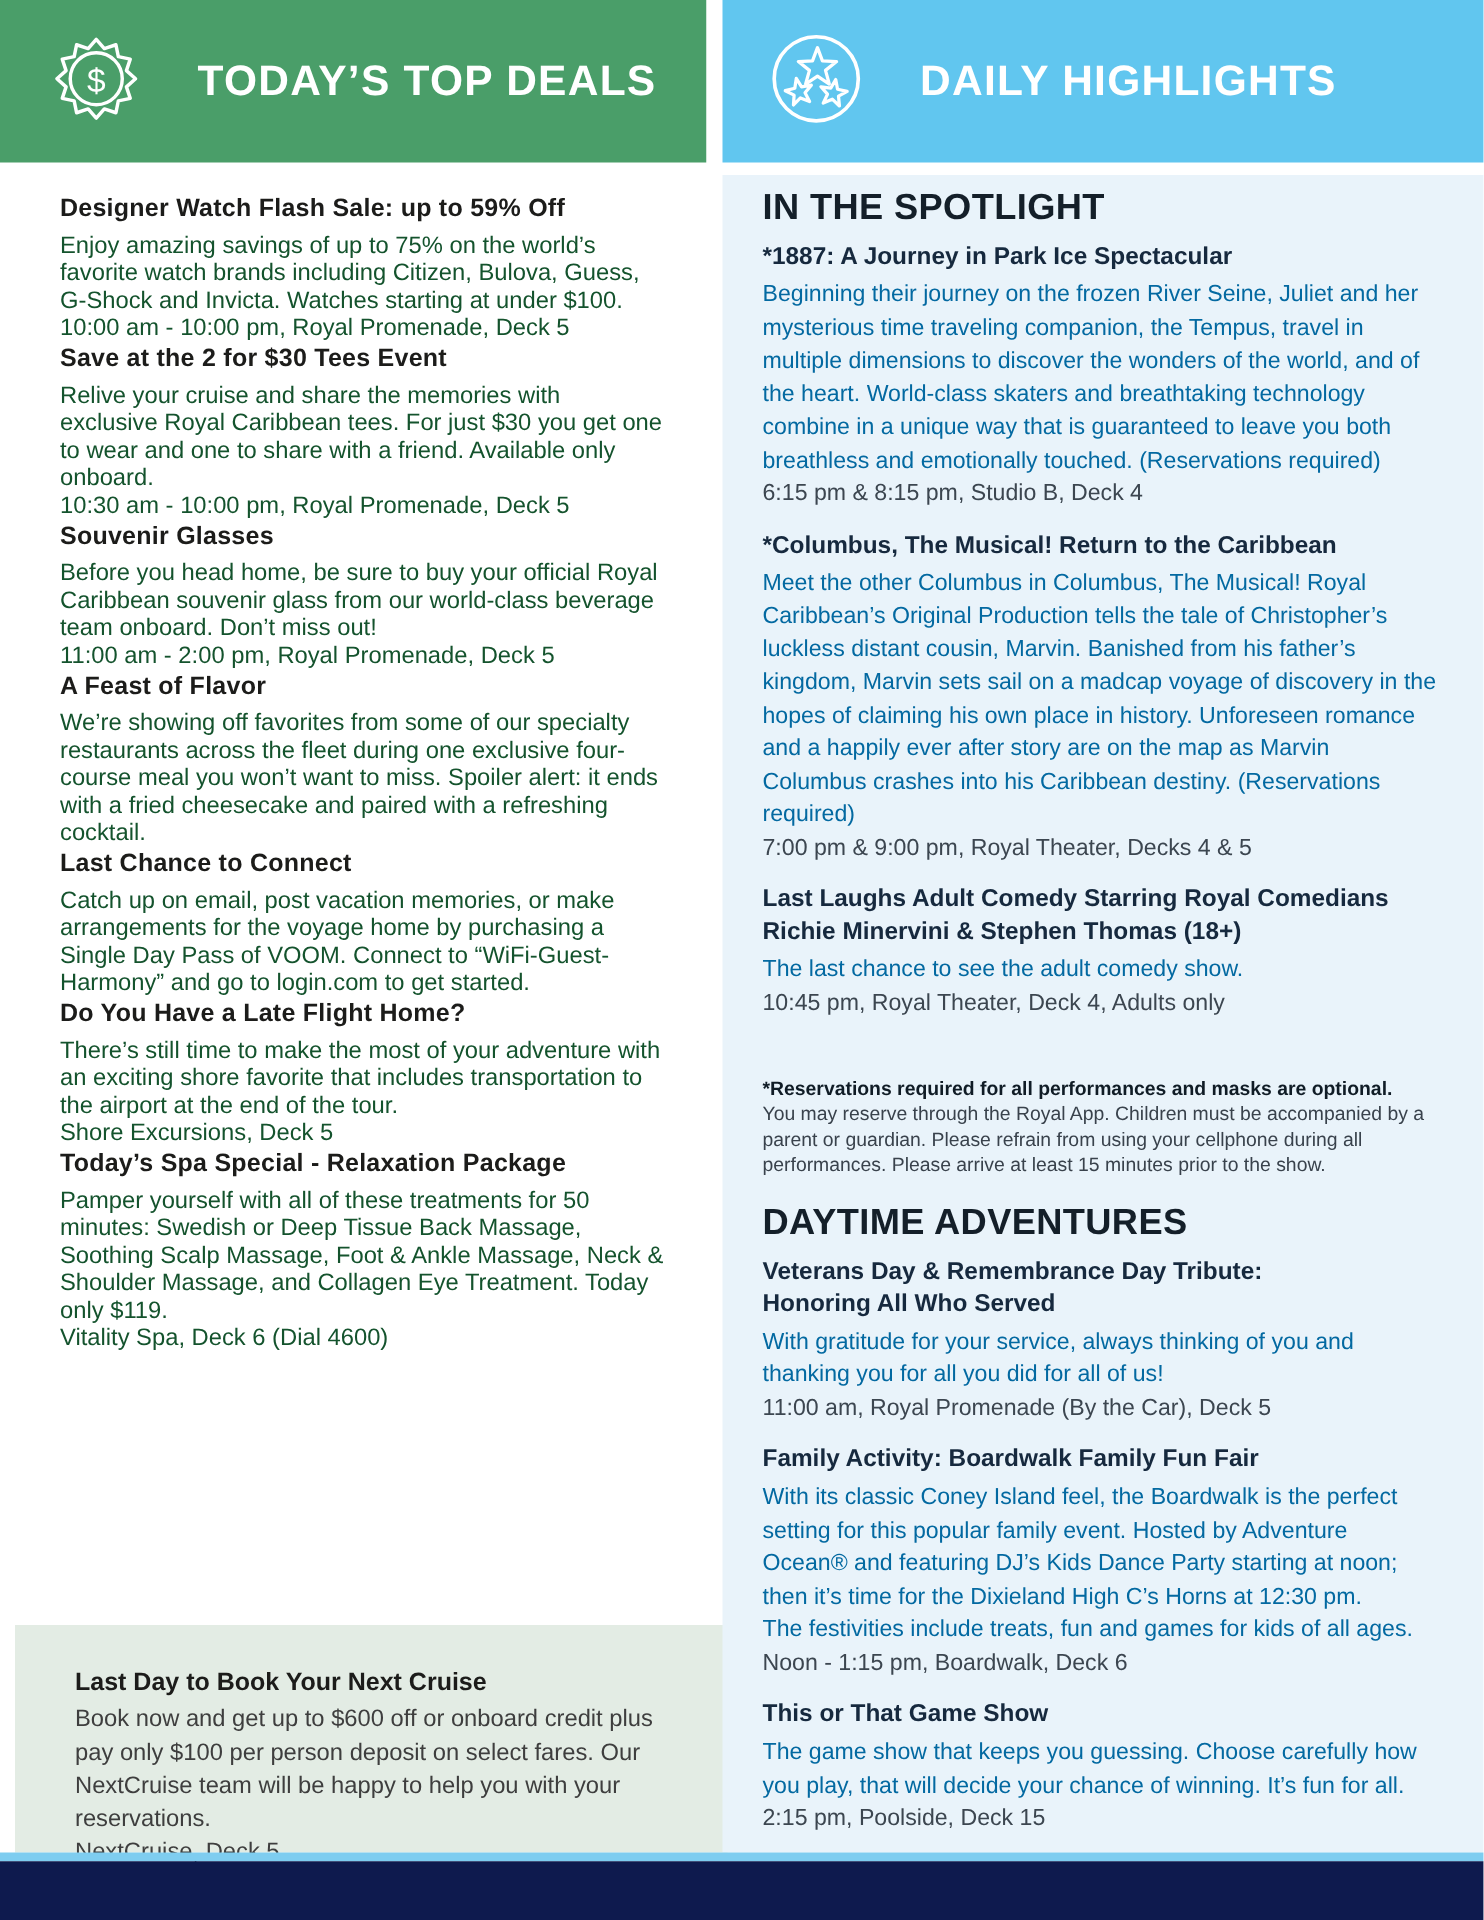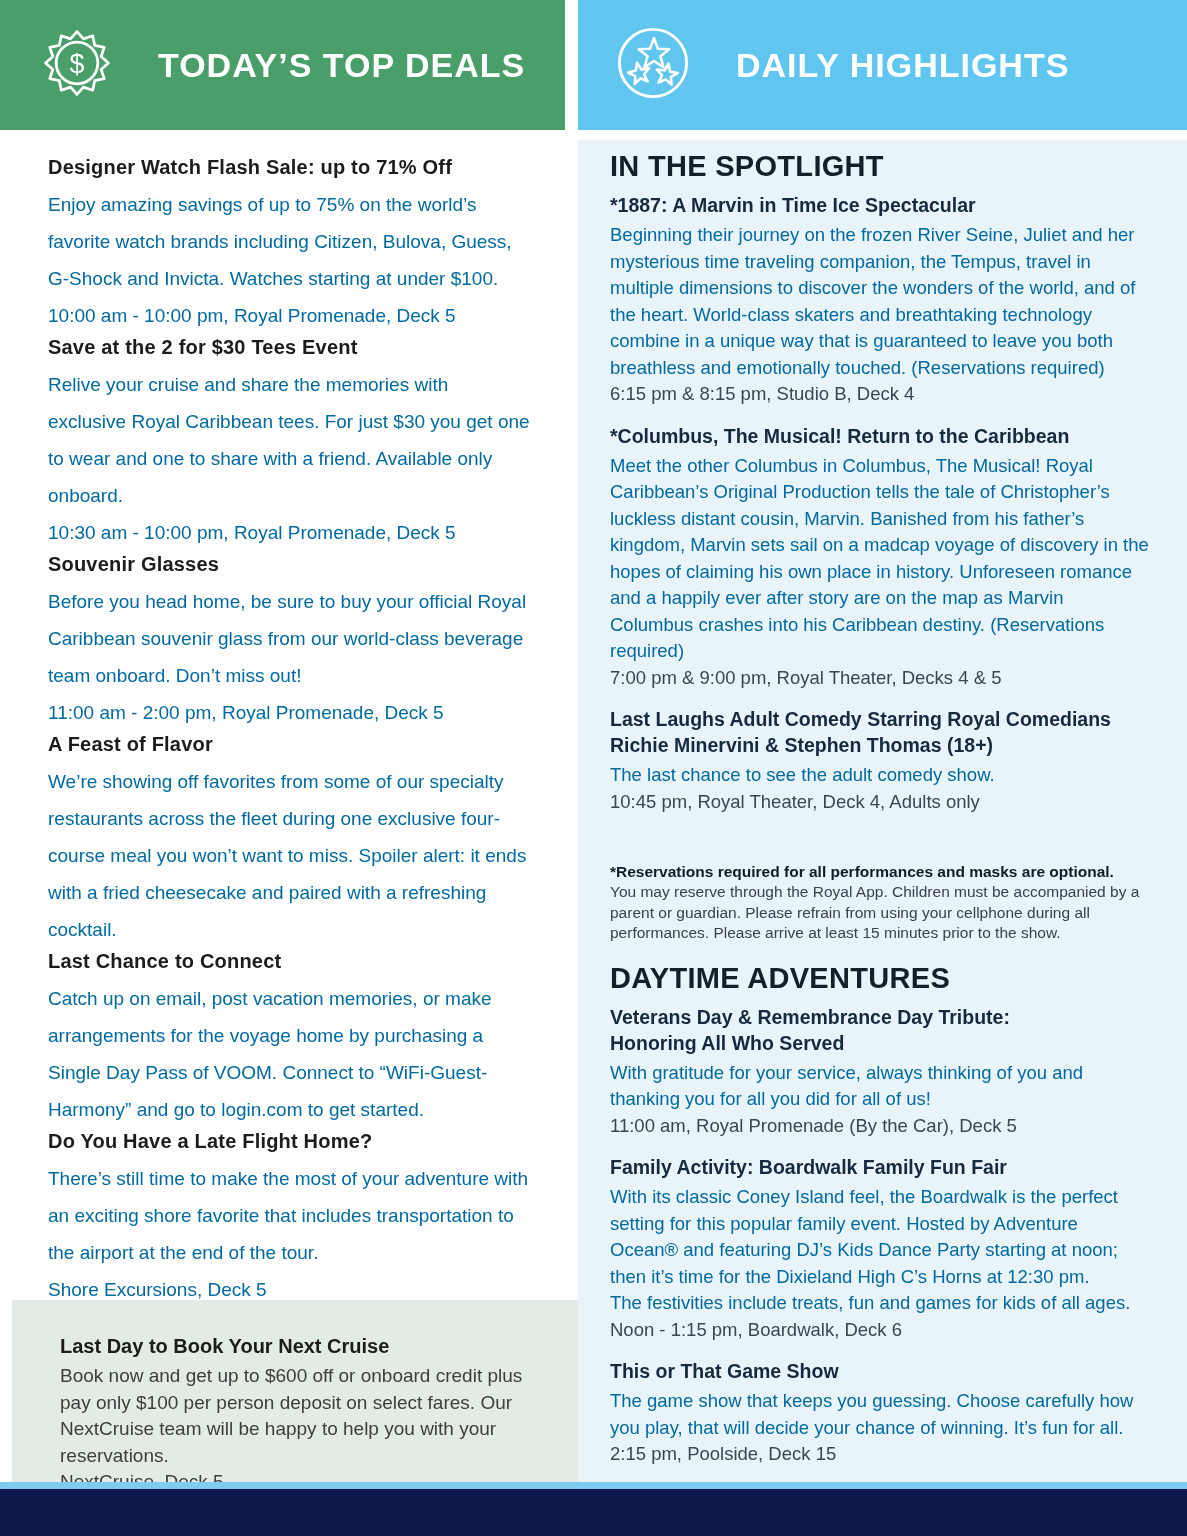--- a/index.html
+++ b/index.html
@@ -22,21 +22,21 @@
     letter-spacing:1px; white-space:nowrap;
   }
 
   
   .deals { padding:24px 34px 0 48px; }
   .deal + .deal { }
   .deal h3 {
     margin:0 0 5px; font-size:20px; line-height:27px; color:#1c1c1a;
     font-weight:bold; letter-spacing:0.2px;
   }
-  .deal p { margin:0; font-size:19px; line-height:37px; color:#0369a1; }
+  .deal p { margin:0; font-size:19px; line-height:22px; color:#14532d; }
 
   .nextcruise-box {
     position:absolute; left:12px; top:1300px; width:570px; height:182px;
     background:var(--sage); box-sizing:border-box; padding:33px 28px 0 48px;
   }
   .nextcruise-box h3 {
     margin:0 0 4px; font-size:20px; line-height:26px; color:#1c1c1a; font-weight:bold;
   }
   .nextcruise-box p { margin:0; font-size:19px; line-height:26.5px; color:#3e3e3e; }
 
@@ -77,21 +77,21 @@
           <polygon points="34,0 26.1,7 29.4,17 19.1,19.1 17,29.4 7,26.1 0,34 -7,26.1 -17,29.4 -19.1,19.1 -29.4,17 -26.1,7 -34,0 -26.1,-7 -29.4,-17 -19.1,-19.1 -17,-29.4 -7,-26.1 0,-34 7,-26.1 17,-29.4 19.1,-19.1 29.4,-17 26.1,-7" fill="none" stroke="#ffffff" stroke-width="3" stroke-linejoin="round"></polygon>
           <circle r="22.5" fill="none" stroke="#ffffff" stroke-width="3"></circle>
           <text x="0" y="1.5" text-anchor="middle" dominant-baseline="central" font-size="29" fill="#ffffff" font-family="Liberation Sans, sans-serif">$</text>
         </svg>
       </span>
       <h1>TODAY’S TOP DEALS</h1>
     </header>
 
     <div class="deals" id="deals-list">
         <div class="deal">
-          <h3>Designer Watch Flash Sale: up to 71% Off</h3>
+          <h3>Designer Watch Flash Sale: up to 59% Off</h3>
           <p>Enjoy amazing savings of up to 75% on the world’s favorite watch brands including Citizen, Bulova, Guess, G-Shock and Invicta. Watches starting at under $100.</p>
           <p>10:00 am - 10:00 pm, Royal Promenade, Deck 5</p>
         </div>
         <div class="deal">
           <h3>Save at the 2 for $30 Tees Event</h3>
           <p>Relive your cruise and share the memories with exclusive Royal Caribbean tees. For just $30 you get one to wear and one to share with a friend. Available only onboard.</p>
           <p>10:30 am - 10:00 pm, Royal Promenade, Deck 5</p>
         </div>
         <div class="deal">
           <h3>Souvenir Glasses</h3>
@@ -136,21 +136,21 @@
             <polygon vector-effect="non-scaling-stroke" transform="translate(14,12) scale(1.15) rotate(10)" points="0,-10 2.47,-3.4 9.51,-3.09 3.99,1.3 5.88,8.09 0,4.2 -5.88,8.09 -3.99,1.3 -9.51,-3.09 -2.47,-3.4"></polygon>
           </g>
         </svg>
       </span>
       <h1>DAILY HIGHLIGHTS</h1>
     </header>
 
     <div class="panel" id="highlights-panel">
         <h2 class="section-heading">IN THE SPOTLIGHT</h2>
         <div class="event">
-          <h3>*1887: A Marvin in Time Ice Spectacular</h3>
+          <h3>*1887: A Journey in Park Ice Spectacular</h3>
           <p class="body">Beginning their journey on the frozen River Seine, Juliet and her mysterious time traveling companion, the Tempus, travel in multiple dimensions to discover the wonders of the world, and of the heart. World-class skaters and breathtaking technology combine in a unique way that is guaranteed to leave you both breathless and emotionally touched. (Reservations required)</p>
           <p class="meta">6:15 pm &amp; 8:15 pm, Studio B, Deck 4</p>
         </div>
         <div class="event">
           <h3>*Columbus, The Musical! Return to the Caribbean</h3>
           <p class="body">Meet the other Columbus in Columbus, The Musical! Royal Caribbean’s Original Production tells the tale of Christopher’s luckless distant cousin, Marvin. Banished from his father’s kingdom, Marvin sets sail on a madcap voyage of discovery in the hopes of claiming his own place in history. Unforeseen romance and a happily ever after story are on the map as Marvin Columbus crashes into his Caribbean destiny. (Reservations required)</p>
           <p class="meta">7:00 pm &amp; 9:00 pm, Royal Theater, Decks 4 &amp; 5</p>
         </div>
         <div class="event">
           <h3>Last Laughs Adult Comedy Starring Royal Comedians

